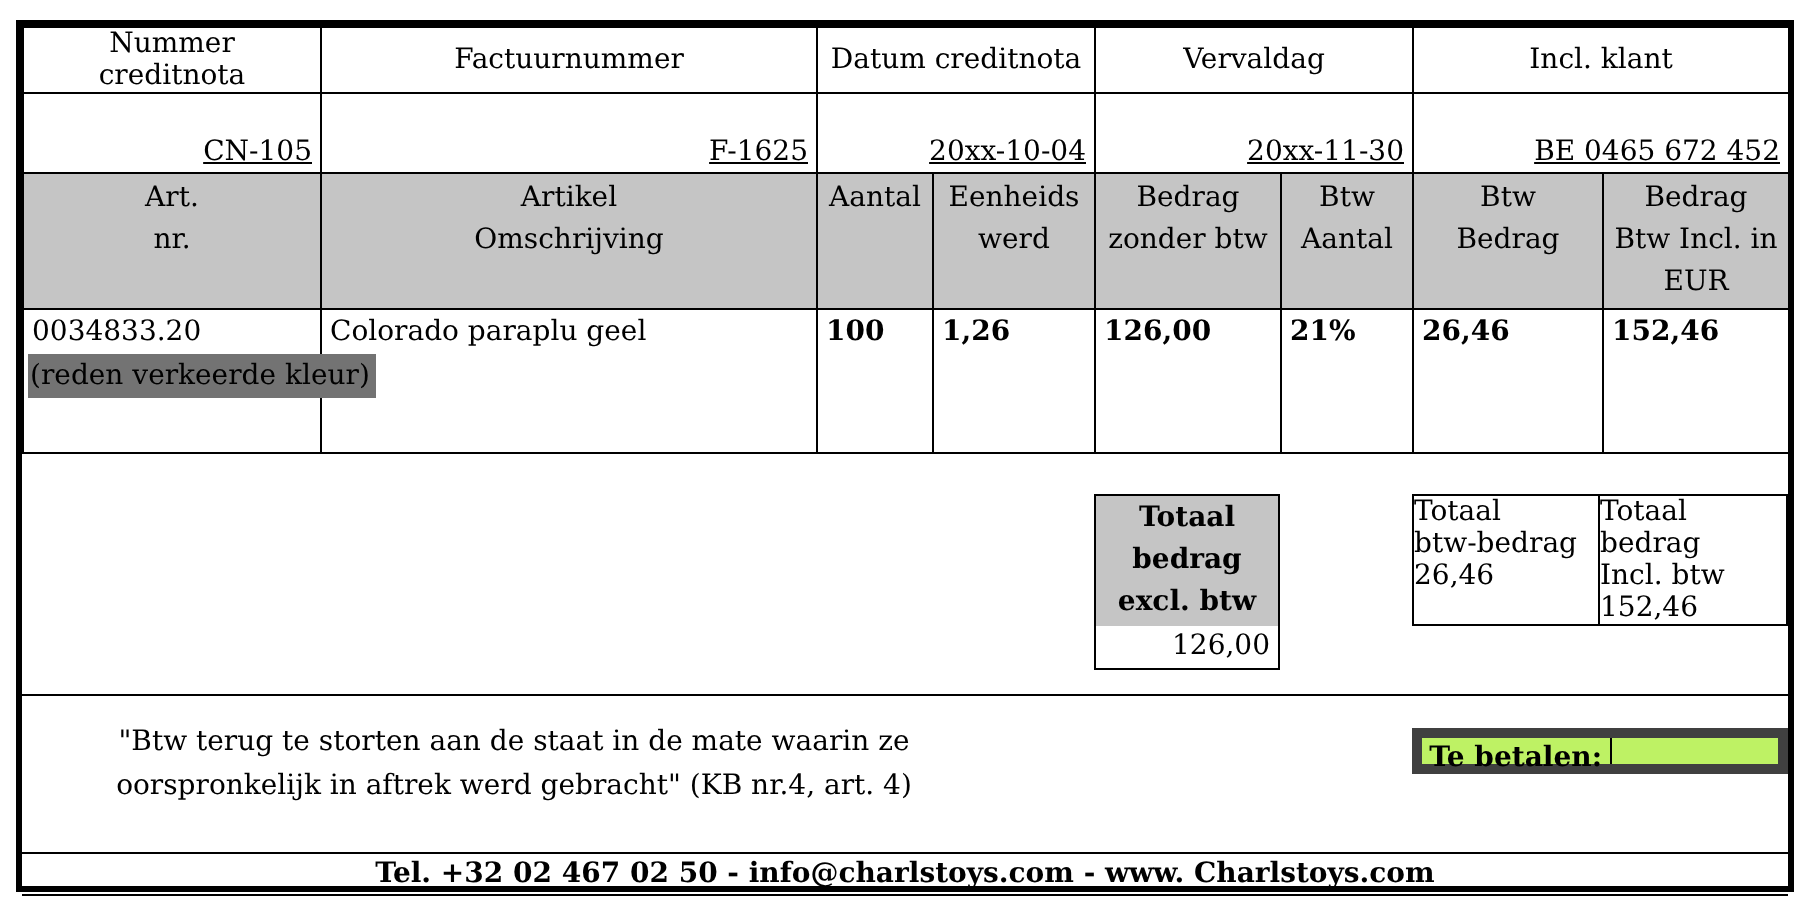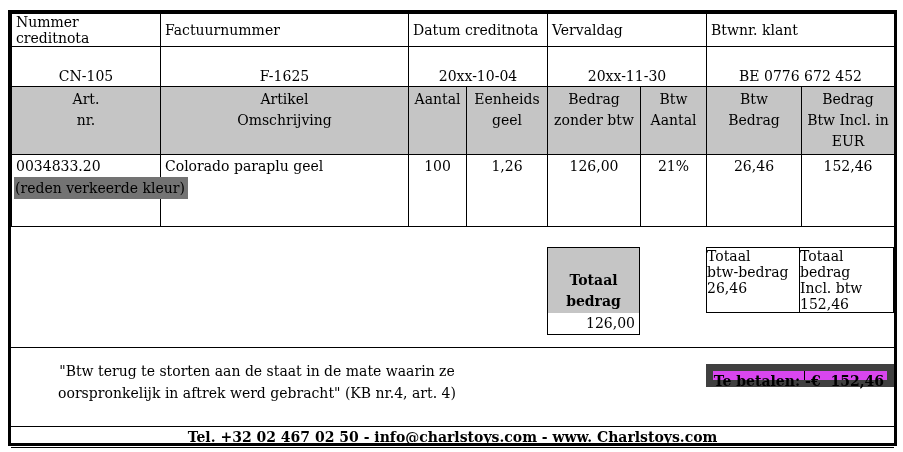--- a/index.html
+++ b/index.html
@@ -2,42 +2,42 @@
 <html><head>
 <meta charset="utf-8">
 <style>
   html,body{margin:0;padding:0;background:#fff;}
   body{width:903px;height:452px;position:relative;font-family:"DejaVu Serif",serif;color:#000;}
   .sheet{position:absolute;left:8px;top:10px;width:883px;height:430px;border:3px solid #000;background:#fff;font-size:14px;box-sizing:content-box;}
 
   
   table.main{border-collapse:collapse;table-layout:fixed;width:883px;}
   table.main td{border:1px solid #000;padding:0 4px;box-sizing:border-box;}
-  tr.info-label-row td{height:21px;vertical-align:middle;text-align:left;margin-left:32px;}
-  tr.info-value-row td{height:40px;vertical-align:bottom;text-align:center;padding-bottom:2px;}
+  tr.info-label-row td{height:21px;vertical-align:middle;text-align:center;margin-left:32px;}
+  tr.info-value-row td{height:40px;vertical-align:bottom;text-align:right;padding-bottom:2px;text-decoration:underline;}
   tr.col-header-row td{height:68px;background:#c5c5c5;font-weight:normal;text-align:center;vertical-align:top;line-height:21px;padding-top:2px;}
   tr.item-row td{height:72px;vertical-align:top;line-height:22px;}
-  .num{text-align:center;}
+  .num{text-align:left;font-weight:bold;}
   td.artnr-cell{position:relative;overflow:visible;}
   .overflow-note{position:absolute;left:2px;top:22px;white-space:nowrap;background:#737373;z-index:5;padding:0 3px 0 1px;line-height:22px;}
 
   
   .totals-zone{position:relative;height:120px;border-bottom:1px solid #000;}
   .tbox{position:absolute;top:20px;border:1px solid #000;background:#fff;box-sizing:border-box;}
   .tbox .tlbl{background:#c5c5c5;height:64px;font-weight:bold;text-align:center;line-height:21px;display:flex;flex-direction:column;justify-content:flex-end;padding-bottom:1px;}
   .tbox .tval{height:21px;text-align:right;padding:0 4px;line-height:21px;}
   .tbox-excl{left:536px;width:93px;}
   .tbox-pair{left:695px;width:188px;display:flex;border:1px solid #000;position:absolute;top:20px;box-sizing:border-box;background:#fff;}
   .tbox-pair .half{width:94px;box-sizing:border-box;}
   .tbox-pair .half.first{border-right:1px solid #000;}
 
   
   .note-zone{position:relative;height:78px;border-bottom:1px solid #000;}
   .quote{position:absolute;left:28px;top:12px;width:436px;text-align:center;line-height:22px;}
-  .pay-box{position:absolute;left:695px;top:16px;width:188px;height:23px;display:flex;border:7px solid #404040;box-sizing:border-box;font-weight:bold;background:#d946ef;}
+  .pay-box{position:absolute;left:695px;top:16px;width:188px;height:23px;display:flex;border:5px solid #404040;box-sizing:border-box;font-weight:bold;background:#bef264;}
   .pay-label{width:95px;border-right:1px solid #000;text-align:right;padding-right:4px;line-height:21px;box-sizing:border-box;}
   .pay-value{flex:1;text-align:right;padding-right:3px;line-height:21px;white-space:pre;}
 
   
   .footer-bar{height:20px;border-bottom:1px solid #000;text-align:center;font-weight:bold;line-height:20px;font-size:14px;}
 </style>
 </head>
 <body>
 
 <div class="sheet">
@@ -52,44 +52,44 @@
         <col style="width:66px">
         <col style="width:95px">
         <col style="width:93px">
     </colgroup>
     <tbody>
         <tr class="info-label-row">
       <td>Nummer creditnota</td>
       <td>Factuurnummer</td>
       <td colspan="2">Datum creditnota</td>
       <td colspan="2">Vervaldag</td>
-      <td colspan="2">Btwnr. klant</td>
+      <td colspan="2">Incl. klant</td>
     </tr>
     <tr class="info-value-row">
       <td>CN-105</td>
       <td>F-1625</td>
       <td colspan="2">20xx-10-04</td>
       <td colspan="2">20xx-11-30</td>
-      <td colspan="2">BE 0776 672 452</td>
+      <td colspan="2">BE 0465 672 452</td>
     </tr>
     <tr class="col-header-row">
       <td>
         <div>Art.</div>
         <div>nr.</div>
       </td>
       <td>
         <div>Artikel</div>
         <div>Omschrijving</div>
       </td>
       <td>
         <div>Aantal</div>
       </td>
       <td>
         <div>Eenheids</div>
-        <div>geel</div>
+        <div>werd</div>
       </td>
       <td>
         <div>Bedrag</div>
         <div>zonder btw</div>
       </td>
       <td>
         <div>Btw</div>
         <div>Aantal</div>
       </td>
       <td>
@@ -116,20 +116,21 @@
       <td class="num">152,46</td>
     </tr>
   </tbody>
     </table>
 
   <div class="totals-zone">
     <div class="tbox tbox-excl">
       <div class="tlbl">
         <div>Totaal</div>
         <div>bedrag</div>
+        <div>excl. btw</div>
       </div>
       <div class="tval">126,00</div>
     </div>
     <div class="tbox-pair">
       <div class="half first">
         <div class="tlbl">
           <div>Totaal</div>
           <div>btw-bedrag</div>
         </div>
         <div class="tval">26,46</div>
@@ -145,19 +146,18 @@
     </div>
   </div>
 
   <div class="note-zone">
     <div class="quote">
       <div>"Btw terug te storten aan de staat in de mate waarin ze</div>
       <div>oorspronkelijk in aftrek werd gebracht" (KB nr.4, art. 4)</div>
     </div>
     <div class="pay-box">
       <div class="pay-label">Te betalen:</div>
-      <div class="pay-value">-€  152,46</div>
     </div>
   </div>
 
   <div class="footer-bar">Tel. +32 02 467 02 50 - info@charlstoys.com - www. Charlstoys.com</div>
 
 </div>
 
 </body></html>

